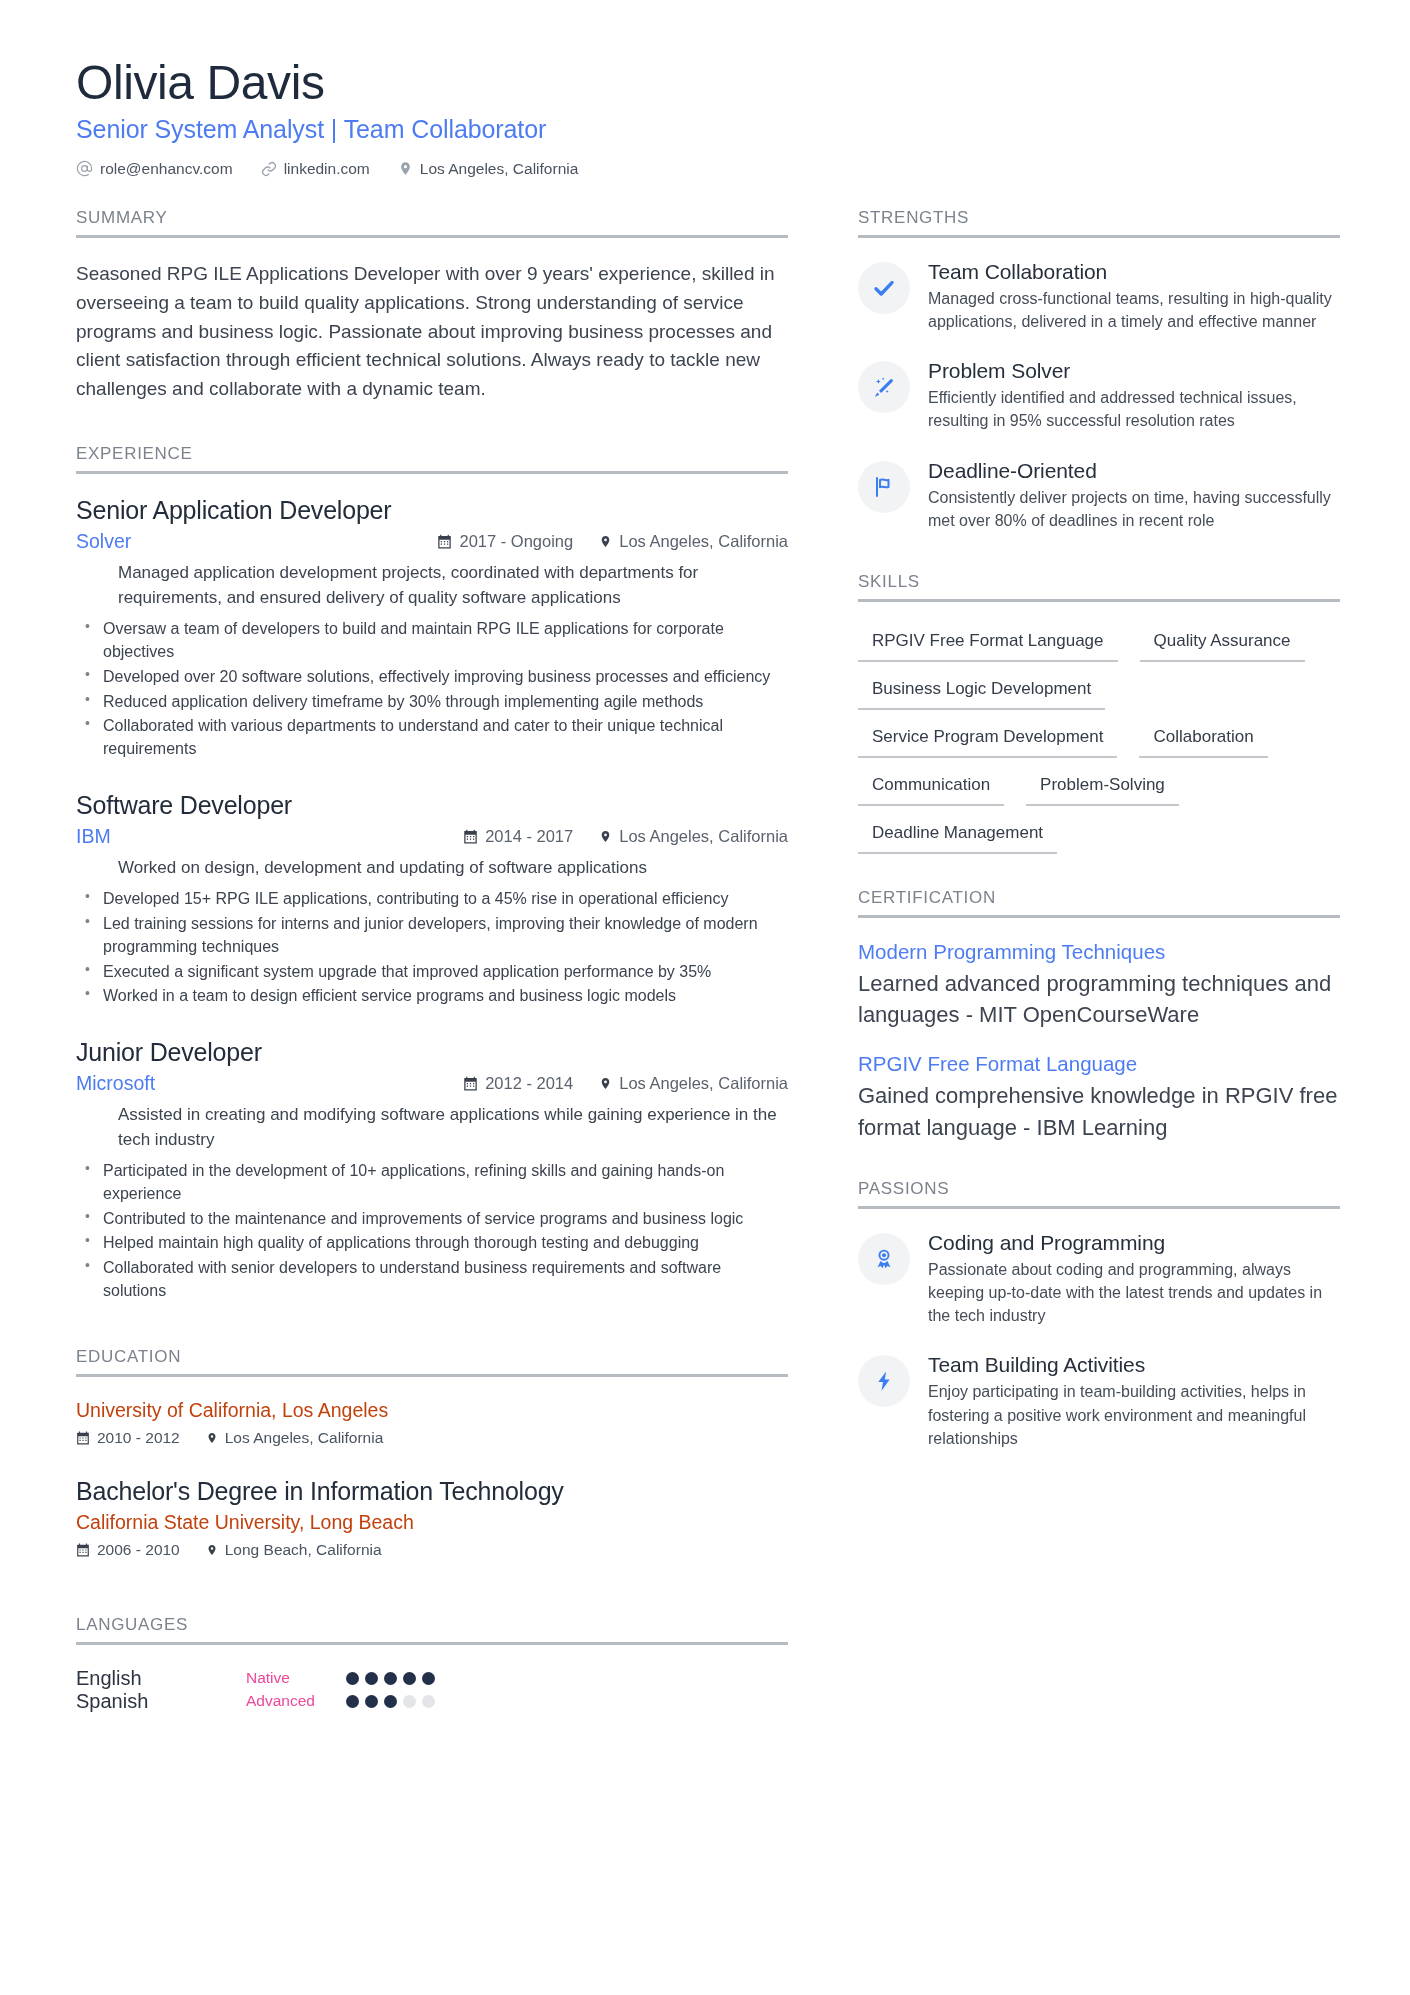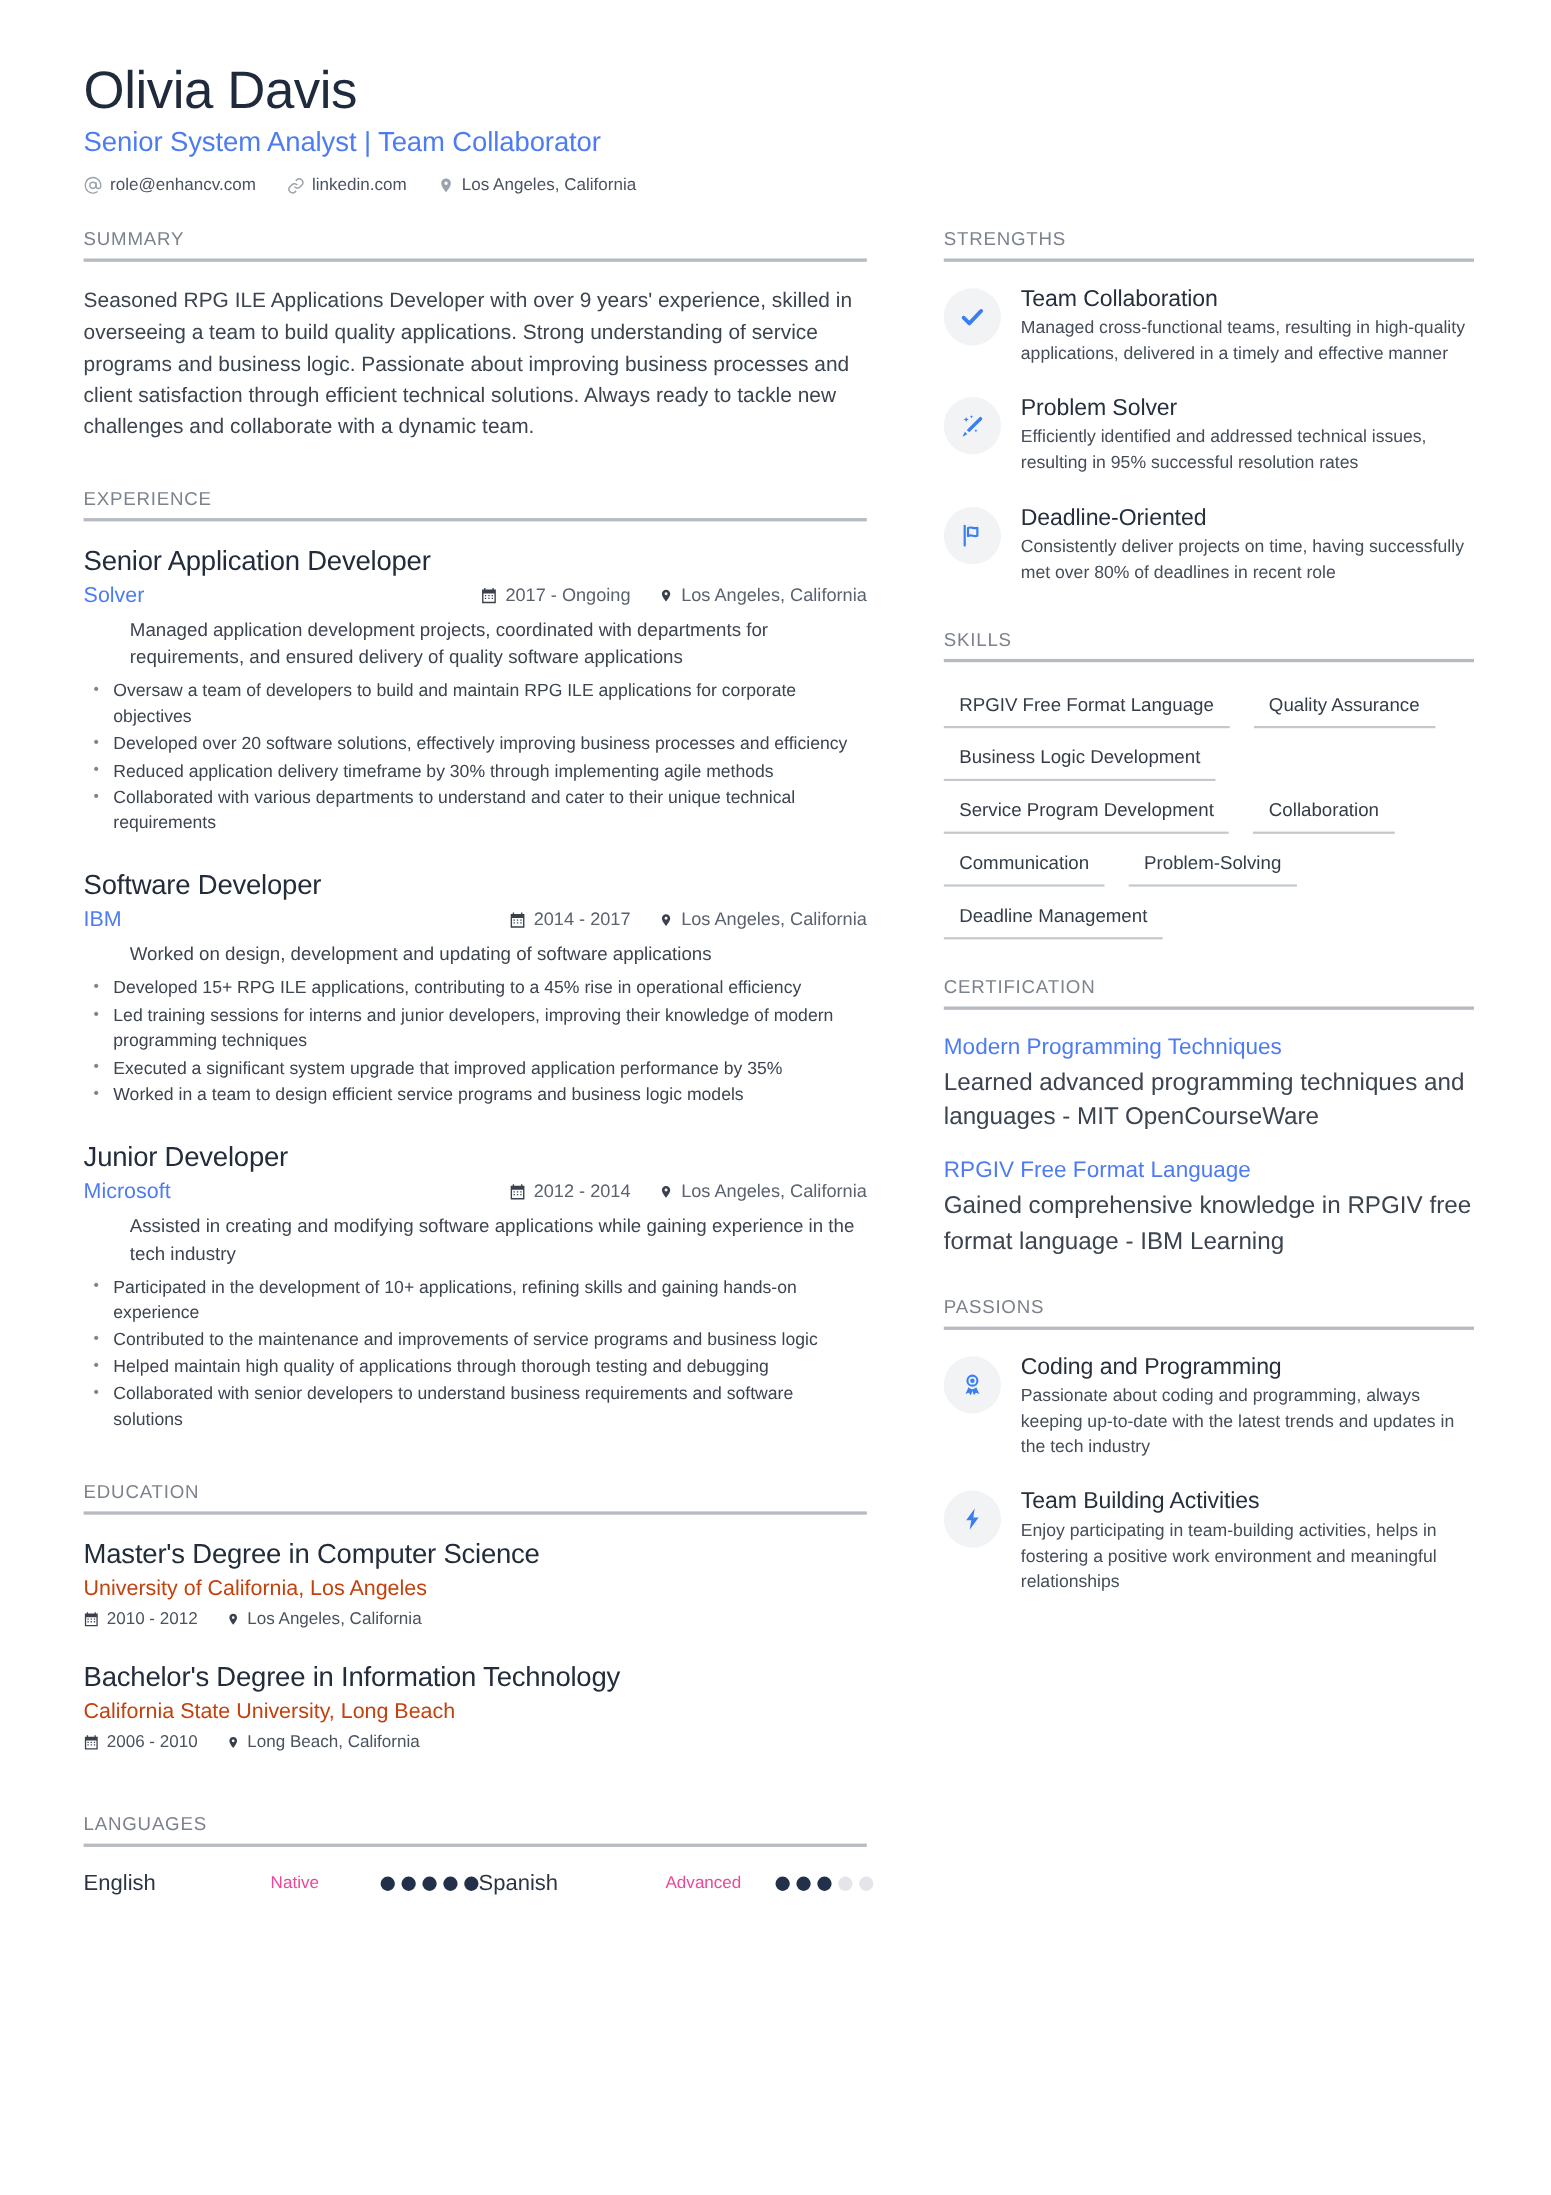--- a/index.html
+++ b/index.html
@@ -139,20 +139,21 @@
     color: #c2410c;
     font-size: 19.5px;
     margin-bottom: 2px;
   }
 
   
   .langs {
     display: flex;
     align-items: flex-start;
     margin-top: 12px;
+    flex-direction: column;
   }
   .lang-block { display: flex; align-items: center; }
   .lang-name {
     font-size: 20px;
     color: #2b3442;
     width: 170px;
   }
   .lang-level {
     font-size: 15.5px;
     color: #ec4899;
@@ -365,21 +366,20 @@
         </div>
       </div>
 
       <div class="gap-sm"></div>
 
       <div class="sec">
         <div class="sec-title">EDUCATION</div>
         <div class="sec-rule"></div>
 
         <div class="entry">
-          <div class="entry-title">Master's Degree in Computer Science</div>
           <div class="edu-org">University of California, Los Angeles</div>
           <div class="edu-dates">
             <span class="meta-pill">
               <span class="ico">
                 <svg width="14" height="14" viewBox="0 0 24 24" fill="currentColor">
                     <path d="M7 1v2h10V1h2v2h3v20H2V3h3V1h2zm13 8H4v12h16V9zM8 11v2H6v-2h2zm5 0v2h-2v-2h2zm5 0v2h-2v-2h2zM8 15v2H6v-2h2zm5 0v2h-2v-2h2zm5 0v2h-2v-2h2z"></path>
                   </svg>
               </span>
               <span>2010 - 2012</span>
             </span>

